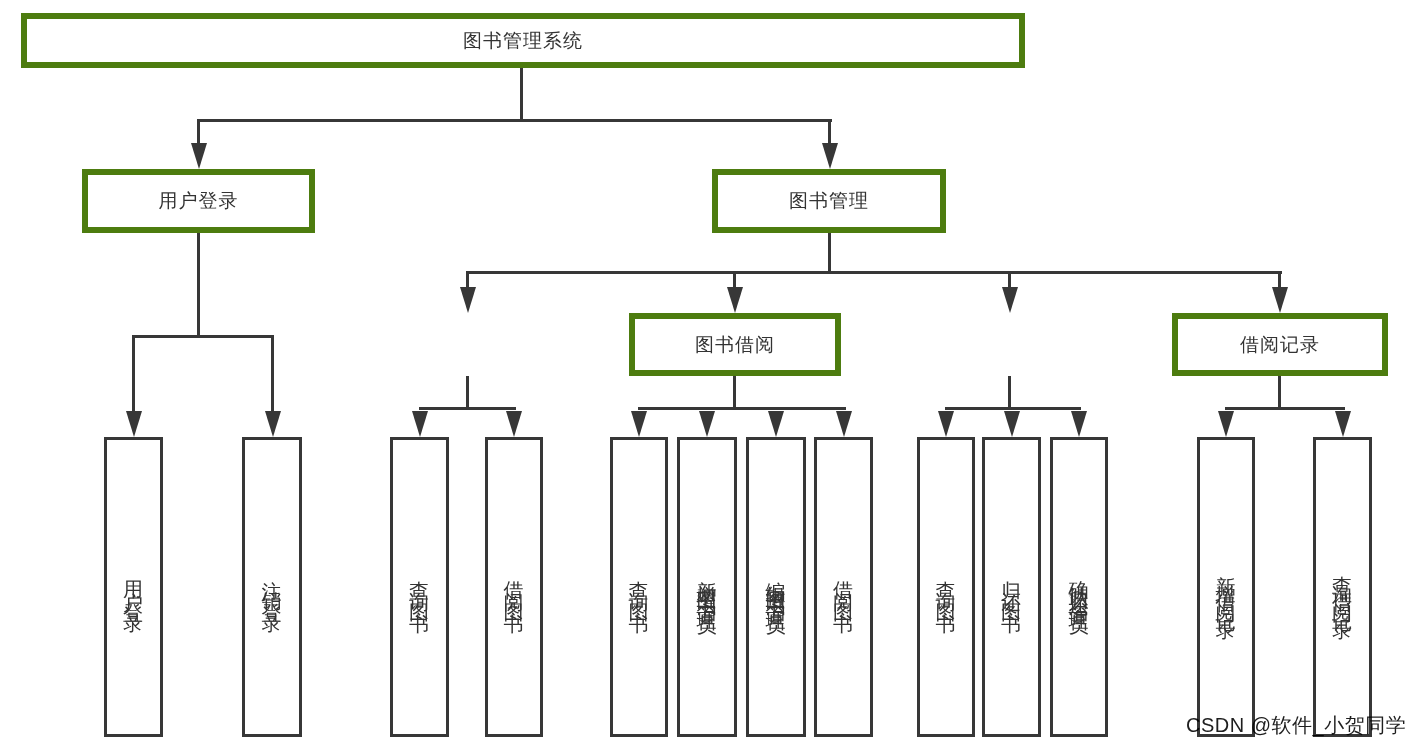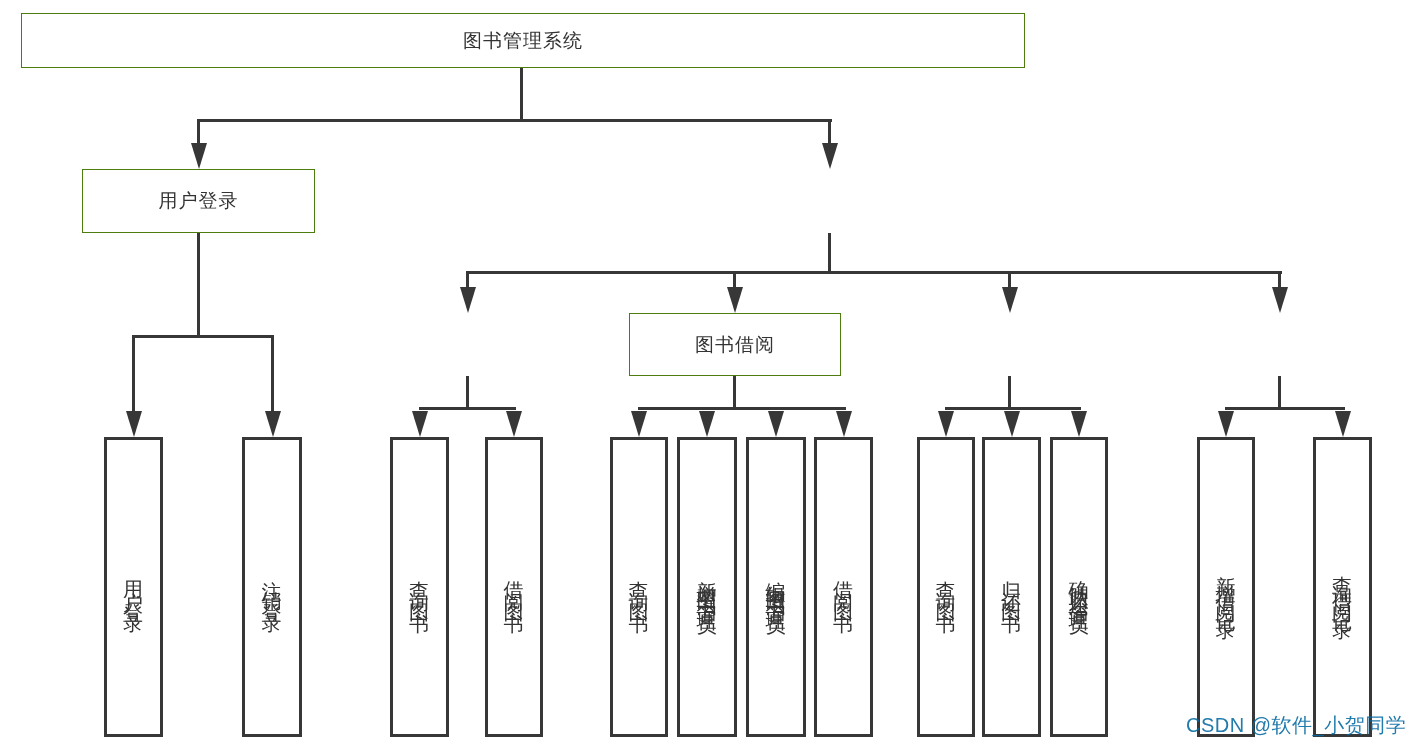--- a/index.html
+++ b/index.html
@@ -2,21 +2,21 @@
 <html><head>
 <meta charset="utf-8">
 <style>
   html,body{margin:0;padding:0;background:#ffffff;}
   #canvas{
     position:relative;width:1405px;height:747px;background:#ffffff;overflow:hidden;
     font-family:"Liberation Sans","DejaVu Sans",sans-serif;color:#333333;
   }
   .hbox{
     position:absolute;box-sizing:border-box;background:#ffffff;
-    border:1px solid #4d7c0f;display:flex;align-items:center;justify-content:center;
+    border:6px solid #4d7c0f;display:flex;align-items:center;justify-content:center;
     font-size:19px;letter-spacing:1px;z-index:2;
   }
   .vbox{
     position:absolute;box-sizing:border-box;background:#ffffff;
     border:3px solid #373737;display:flex;align-items:center;justify-content:center;
     top:437px;height:300px;z-index:2;
   }
   .vbox span{
     writing-mode:vertical-rl;text-orientation:mixed;
     font-size:20px;letter-spacing:11px;line-height:1;color:#333333;
@@ -25,37 +25,39 @@
   .vbox.mid span{letter-spacing:9px;}
   .vline{position:absolute;width:3px;background:#373737;z-index:1;}
   .hline{position:absolute;height:3px;background:#373737;z-index:1;}
   .arrow{
     position:absolute;width:0;height:0;z-index:1;
     border-left:8px solid transparent;border-right:8px solid transparent;
     border-top:26px solid #373737;
   }
   .watermark{
     position:absolute;left:1186px;top:712px;z-index:3;
-    font-size:20px;color:#0369a1;opacity:0.88;letter-spacing:0.5px;white-space:nowrap;
+    font-size:20px;color:#000000;opacity:0.88;letter-spacing:0.5px;white-space:nowrap;
   }
 </style>
 </head>
 <body>
 
 <div id="canvas">
 
   <div class="hbox" style="left:21px;top:13px;width:1004px;height:55px;">图书管理系统</div>
 
   <div class="hbox" style="left:82px;top:169px;width:233px;height:64px;">用户登录</div>
 
+  <div class="hbox" style="left:712px;top:169px;width:234px;height:64px;">图书管理</div>
 
 
   <div class="hbox" style="left:629px;top:313px;width:212px;height:63px;">图书借阅</div>
 
 
+  <div class="hbox" style="left:1172px;top:313px;width:216px;height:63px;">借阅记录</div>
 
   <div class="vbox" style="left:104px;width:59px;">
     <span>用户登录</span>
   </div>
   <div class="vbox" style="left:242px;width:60px;">
     <span>注销登录</span>
   </div>
 
   <div class="vbox" style="left:390px;width:59px;">
     <span>查询图书</span>

